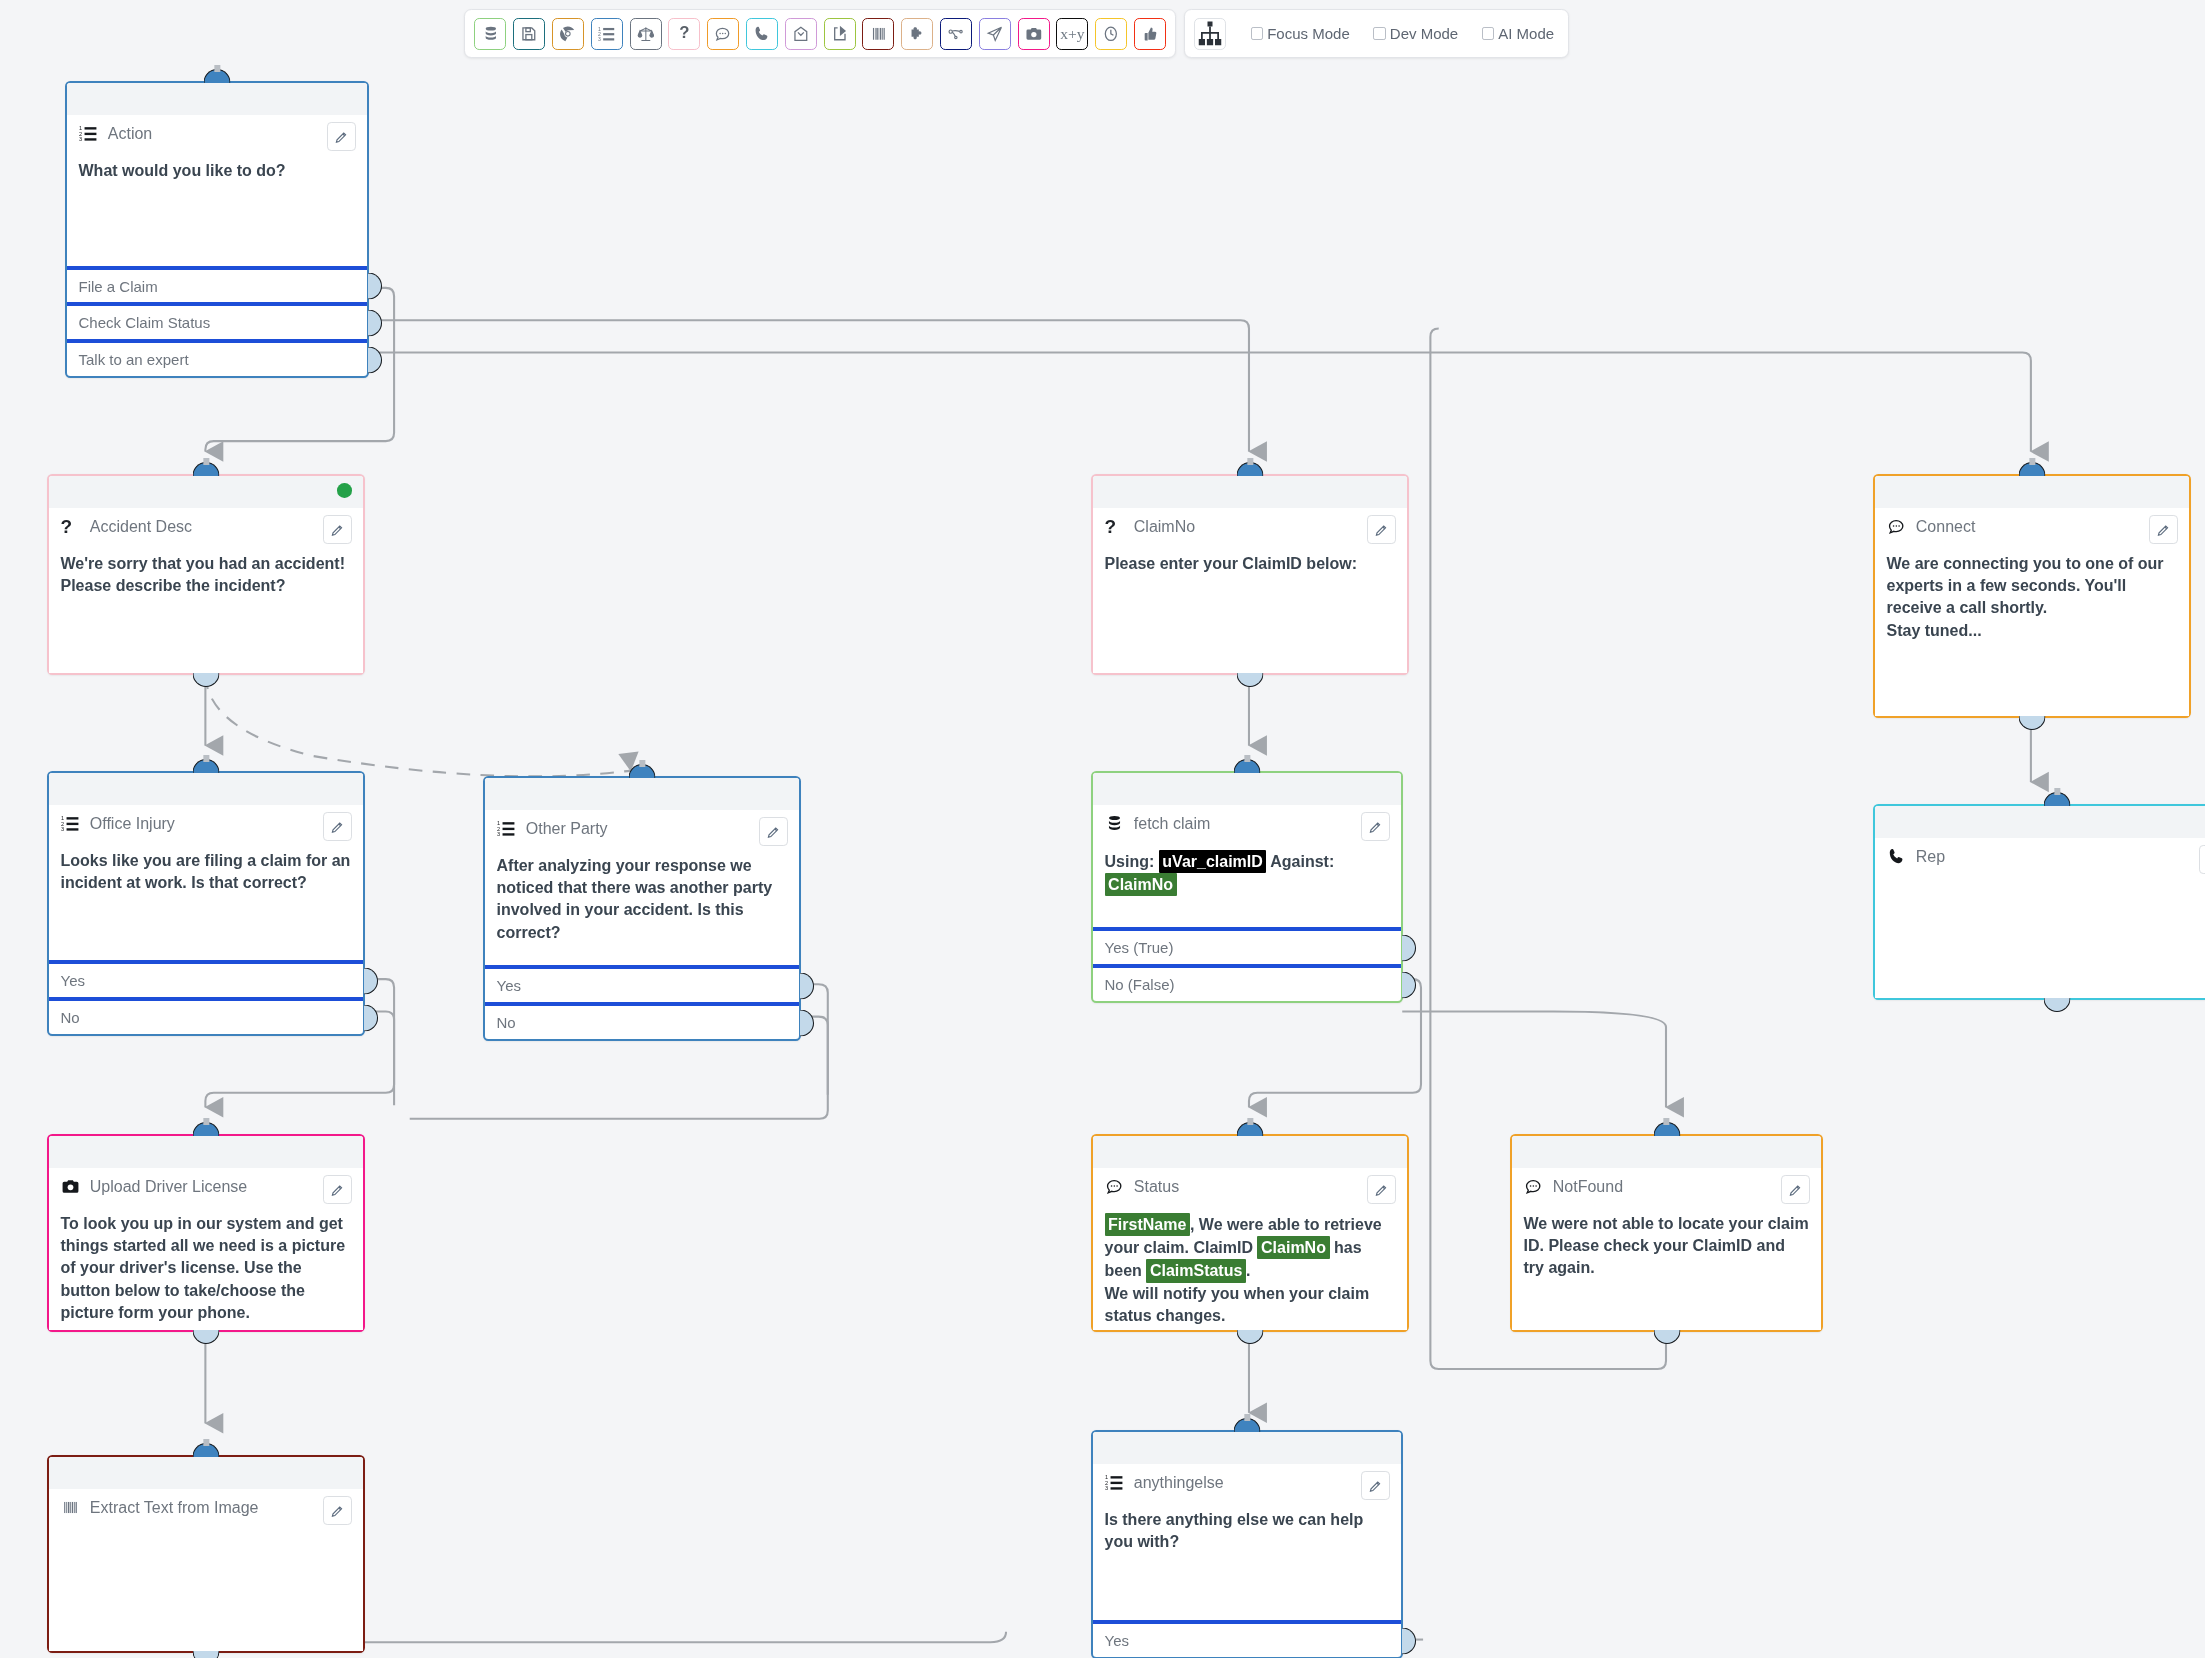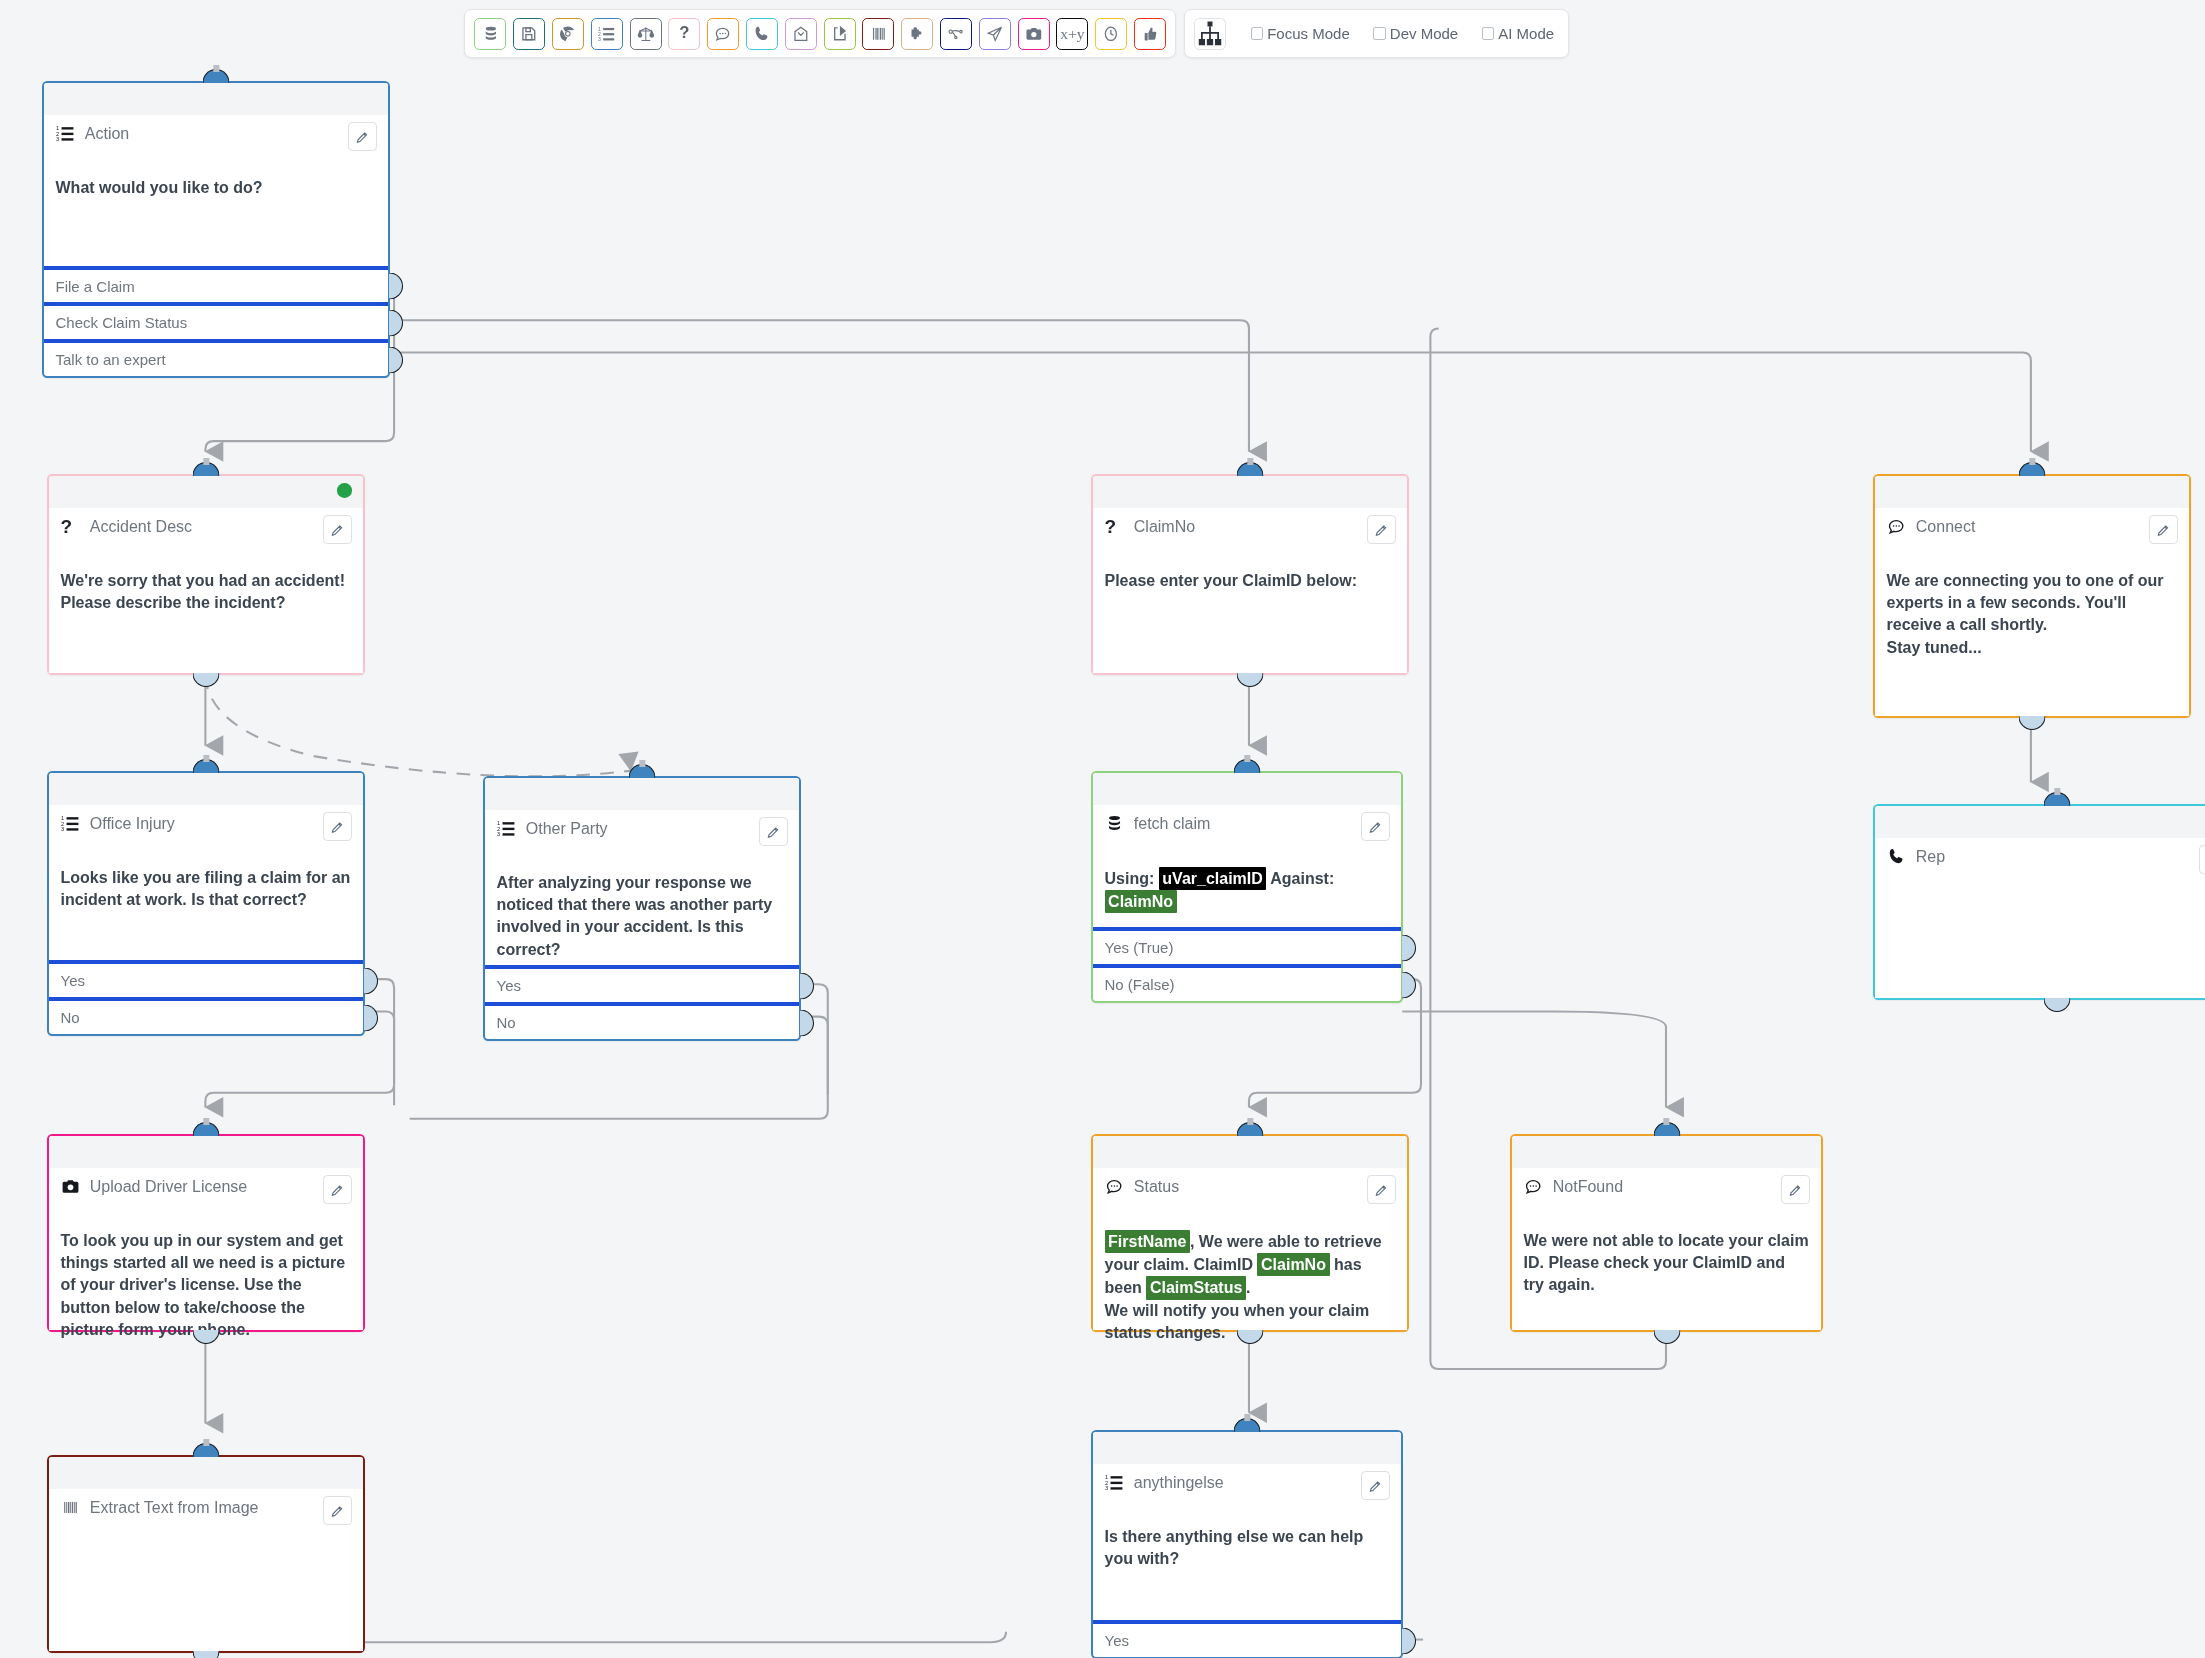--- a/index.html
+++ b/index.html
@@ -98,21 +98,21 @@
   }
   .edit-btn{
     position:absolute;right:0;top:0;
     width:29px;height:29px;border:1px solid #dcdfe3;border-radius:4.2px;
     background:#fff;display:flex;align-items:center;justify-content:center;
     cursor:pointer;box-sizing:border-box;
   }
   .edit-btn svg{width:14.6px;height:14.6px;}
   .node-text{
     font-size:16px;font-weight:bold;color:#3a4550;line-height:1.38;
-    margin-top:22px;word-wrap:break-word;
+    margin-top:5px;word-wrap:break-word;
   }
   .node-options{flex:none;}
   .opt{
     border-top:4px solid #1d4ed8;
     padding:5.2px 11.5px;
     font-size:15px;color:#6e757e;
     position:relative;cursor:pointer;
     height:22.4px;display:flex;align-items:center;
   }
   
@@ -357,21 +357,21 @@
     <path d="M3196,2556 L3196,2610 Q3196,2626 3180,2626 L2760,2626 Q2744,2626 2744,2610 L2744,646 Q2744,630 2760,630 L2760,630"></path>
 
     <path d="M394,2556 L394,2730" marker-end="url(#arw)"></path>
 
     <path d="M700,3150 L1900,3150 Q1930,3150 1930,3130"></path>
 
     <path d="M2690,3145 L2730,3145"></path>
   </g>
 </svg>
 
-<div class="node" style="left:42px;top:81px;width:348px;height:297px;border-color:#3e82bd">
+<div class="node" style="left:65px;top:81px;width:304px;height:297px;border-color:#3e82bd">
   <div class="port-in"></div>
   <div class="node-top"></div>
   <div class="node-body">
     <div class="node-head">
       <span class="node-icon">
         <svg viewBox="0 0 24 24">
             <text x="0" y="8" font-size="7" fill="#15181c" font-family="Liberation Sans, sans-serif">1</text>
             <rect x="7" y="4" width="15" height="3" fill="#15181c"></rect>
             <text x="0" y="15" font-size="7" fill="#15181c" font-family="Liberation Sans, sans-serif">2</text>
             <rect x="7" y="11" width="15" height="3" fill="#15181c"></rect>

